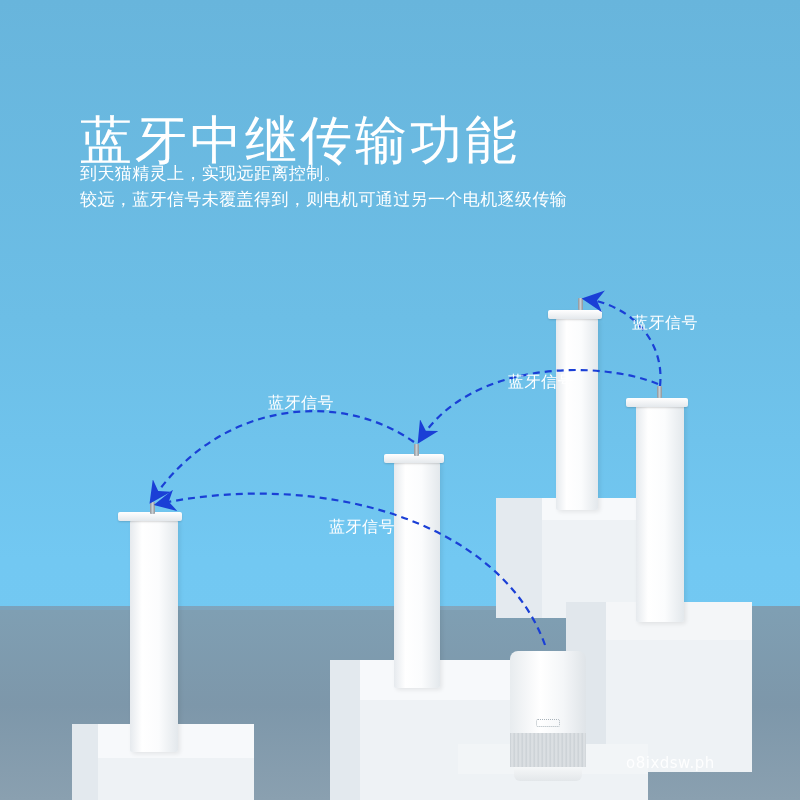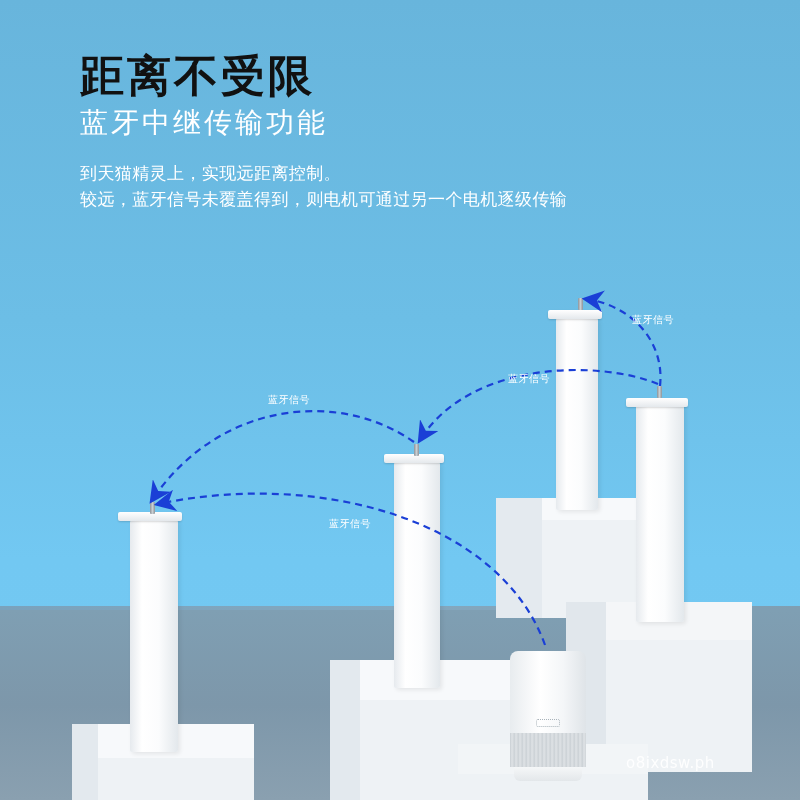--- a/index.html
+++ b/index.html
@@ -4,45 +4,44 @@
   <style>
     html, body { margin: 0; padding: 0; }
     body { width: 800px; height: 800px; overflow: hidden; font-family: "DejaVu Sans", sans-serif; }
     .stage { position: relative; width: 800px; height: 800px; overflow: hidden;
       background: linear-gradient(180deg, #68b5dc 0%, #6cbee6 40%, #72c8f2 70%, #74c9f3 100%); }
     .floor { position: absolute; left: 0; top: 610px; width: 800px; height: 190px;
       background: linear-gradient(180deg, #7f9fb3 0%, #7d97aa 50%, #8aa0b0 100%); }
     .floor-line { position: absolute; left: 0; top: 606px; width: 800px; height: 6px;
       background: linear-gradient(90deg, #7aa2bc, #84a8bf 50%, #7f9eb2); }
     .title { position: absolute; left: 80px; top: 50px; font-size: 44px; font-weight: bold; color: #111; letter-spacing: 3px; line-height: 52px; }
-    .subtitle { position: absolute; left: 80px; top: 99px; font-size: 28px; color: #ffffff; letter-spacing: 3px; line-height: 48px; }
+    .subtitle { position: absolute; left: 80px; top: 116px; font-size: 52px; color: #ffffff; letter-spacing: 3px; line-height: 48px; }
     .desc { position: absolute; left: 80px; top: 160px; width: 600px; font-size: 17px; color: #ffffff; line-height: 26px; letter-spacing: 0.4px; }
     .block { position: absolute; background: #eef2f5; }
     .block .top { position: absolute; left: 0; top: 0; right: 0; background: #f7f9fb; }
     .block .side { position: absolute; top: 0; bottom: 0; background: #dfe6ec; }
     .motor { position: absolute; background: linear-gradient(90deg, #e6eaee 0%, #ffffff 25%, #fbfcfd 60%, #e3e8ec 100%); border-radius: 2px; box-shadow: 2px 2px 4px rgba(0,0,0,0.08); }
     .bracket { position: absolute; height: 9px; background: linear-gradient(180deg, #ffffff, #e4e8ec); border-radius: 2px; box-shadow: 0 1px 2px rgba(0,0,0,0.15); }
     .pin { position: absolute; width: 5px; height: 12px; background: linear-gradient(90deg, #8d9399, #c9ced2, #8d9399); border-radius: 1px; }
-    .signal-label { position: absolute; font-size: 10px; color: #ffffff; letter-spacing: 0.5px; text-align: center; }
+    .signal-label { position: absolute; font-size: 16px; color: #ffffff; letter-spacing: 0.5px; text-align: center; }
     svg.arrows { position: absolute; left: 0; top: 0; }
     .speaker { position: absolute; left: 510px; top: 651px; width: 76px; height: 130px; }
     .speaker .body { position: absolute; left: 0; top: 0; width: 76px; height: 82px; background: linear-gradient(90deg, #e8ecef 0%, #ffffff 40%, #f4f6f8 70%, #dfe4e8 100%); border-radius: 8px 8px 0 0; }
     .speaker .grill { position: absolute; left: 0; top: 82px; width: 76px; height: 34px; background: repeating-linear-gradient(90deg, #c8ced3 0px, #dfe3e6 2px, #cfd4d8 4px); }
     .speaker .base { position: absolute; left: 4px; top: 116px; width: 68px; height: 14px; background: linear-gradient(180deg, #f5f7f8, #e3e7ea); border-radius: 0 0 6px 6px; }
     .speaker .led { position: absolute; left: 26px; top: 68px; width: 22px; height: 6px; border: 1px dotted #a9b3ba; border-radius: 2px; }
     .watermark { position: absolute; left: 626px; top: 754px; font-size: 15px; color: rgba(255,255,255,0.9); letter-spacing: 0.5px; font-family: "DejaVu Sans", sans-serif; }
   </style>
 </head>
 <body>
 
 <div class="stage">
   <div class="floor-line"></div>
   <div class="floor"></div>
 
-  <div class="title">距离不受限</div>
   <div class="subtitle">蓝牙中继传输功能</div>
   <div class="desc">
     <div>到天猫精灵上，实现远距离控制。</div>
     <div>较远，蓝牙信号未覆盖得到，则电机可通过另一个电机逐级传输</div>
   </div>
 
   <div class="block" style="left:496px; top:498px; width:140px; height:120px;">
     <div class="top" style="height:22px;"></div>
     <div class="side" style="left:0; width:46px; background:#e4eaef;"></div>
   </div>

